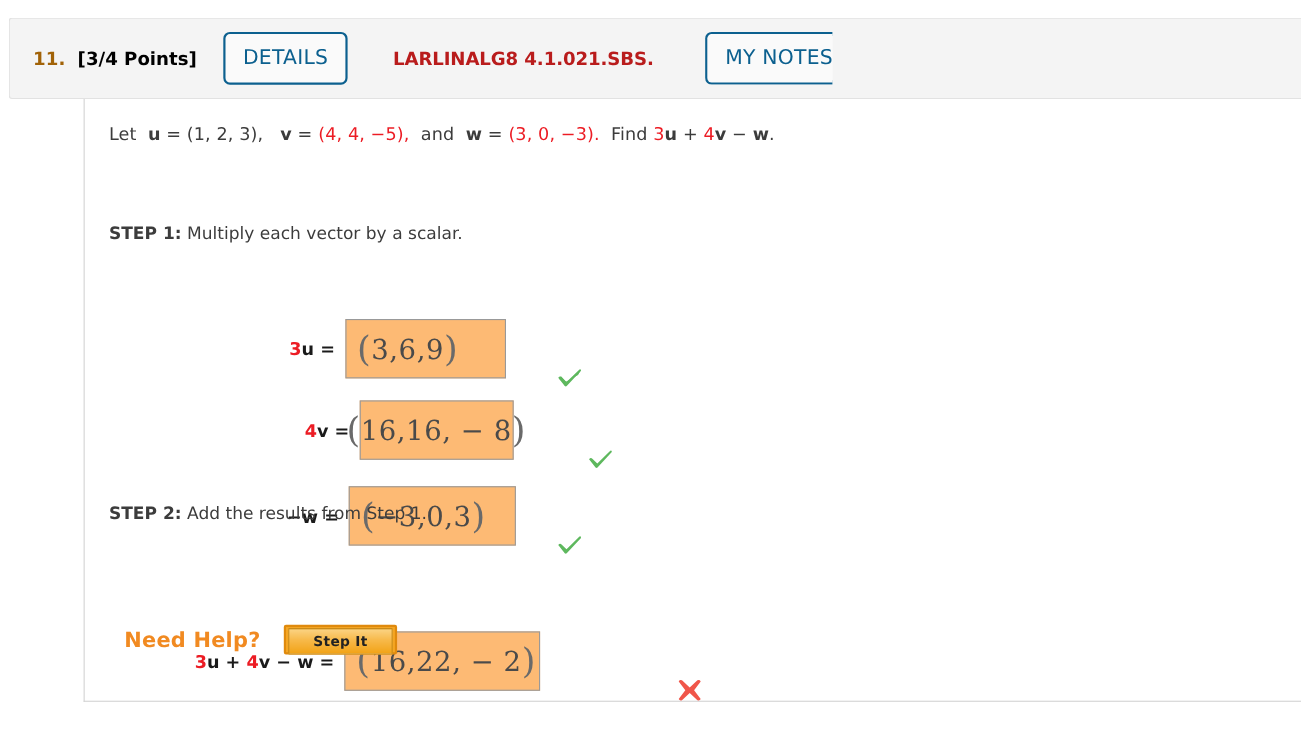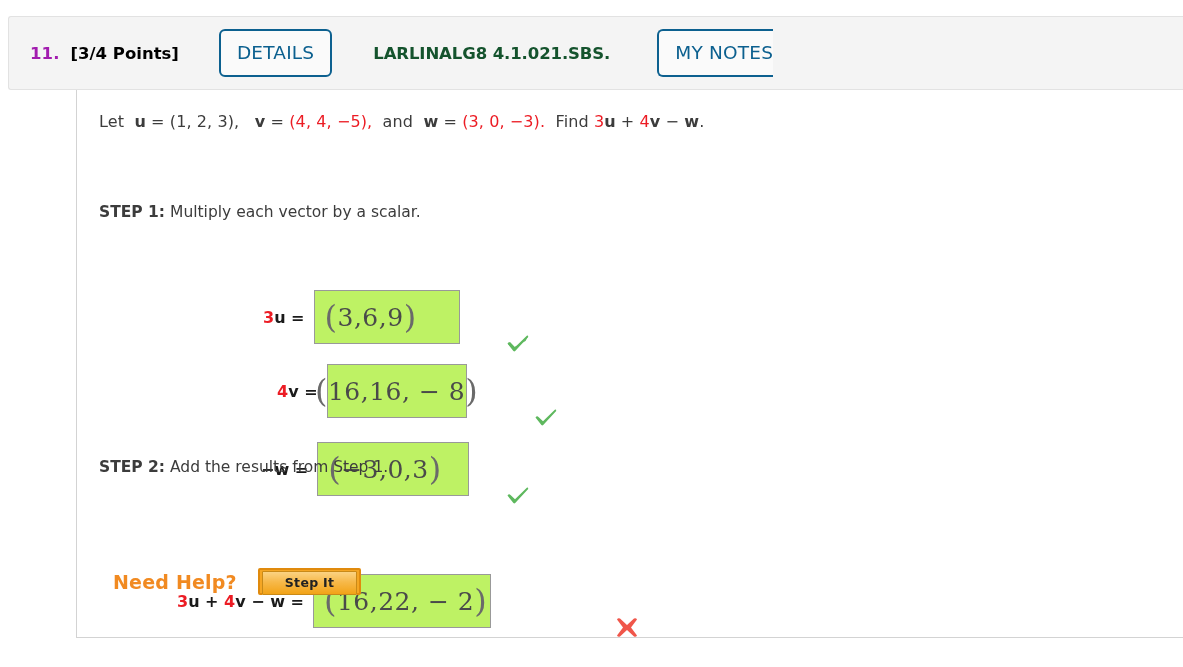--- a/index.html
+++ b/index.html
@@ -27,21 +27,21 @@
     border-right: none;
     border-radius: 3px 0 0 3px;
     box-sizing: border-box;
     display: flex;
     align-items: center;
     overflow: hidden;
   }
   .qnum {
     font-size: 16.5px;
     font-weight: bold;
-    color: #a21caf;
+    color: #a16207;
     margin-left: 21px;
     letter-spacing: .1px;
     white-space: nowrap;
   }
   .qpoints {
     font-size: 16.5px;
     font-weight: bold;
     color: #000000;
     margin-left: 11px;
     white-space: nowrap;
@@ -55,26 +55,26 @@
     font-family: "DejaVu Sans", "Liberation Sans", sans-serif;
     letter-spacing: .2px;
     padding: 0 16px;
     height: 48px;
     line-height: 44px;
     box-sizing: border-box;
     white-space: nowrap;
     cursor: pointer;
     display: inline-block;
   }
-  #details-button { margin-left: 40px; }
+  #details-button { margin-left: 24px; }
   #previous-answers-button { margin-left: 16px; }
   .textbook-code {
     font-size: 16.5px;
     font-weight: bold;
-    color: #14532d;
+    color: #b91c1c;
     margin-left: 41px;
     letter-spacing: -.1px;
     white-space: nowrap;
   }
   #my-notes-button {
     margin-left: 47px;
     border-right: none;
     border-radius: 6px 0 0 6px;
     padding-right: 0;
   }
@@ -123,21 +123,21 @@
     white-space: nowrap;
   }
   .eqlabel {
     font-size: 16px;
     font-weight: bold;
     color: #1a1a1a;
     margin-right: 9px;
   }
   .ansbox {
     border: 1px solid #999999;
-    background: #bef264;
+    background: #fdba74;
     box-sizing: border-box;
     display: flex;
     align-items: center;
     justify-content: flex-start;
     padding: 0 10px;
     cursor: text;
   }
   .mathtxt {
     font-family: "DejaVu Serif", "Liberation Serif", serif;
     font-size: 25px;

